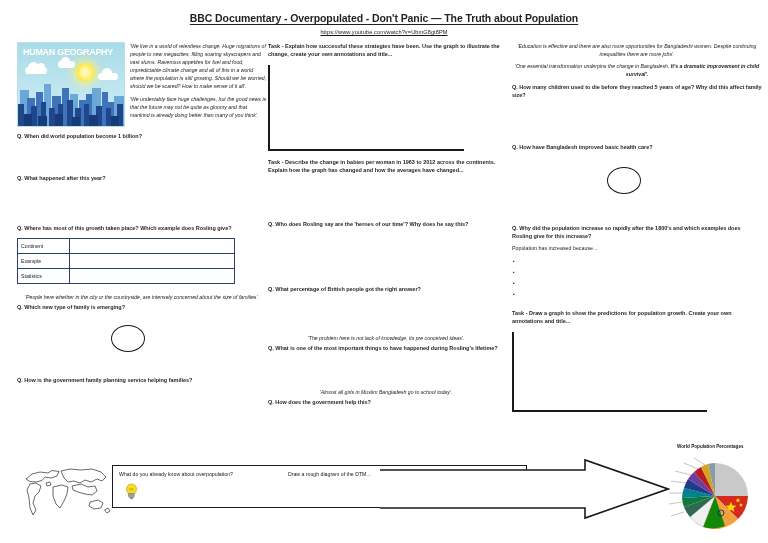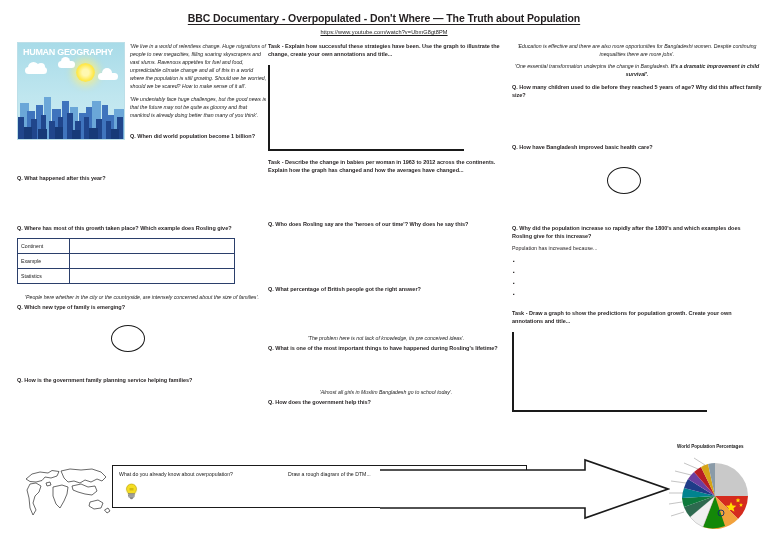--- a/index.html
+++ b/index.html
@@ -47,21 +47,21 @@
   }
   .quote-left { text-align: left; }
   .plain {
     font-size: 5.3px; line-height: 8px; margin: 0;
   }
   .spacer-lg { height: 34px; }
 
   
   #banner {
     position: relative;
-    width: 108px; height: 98px;
+    width: 108px; height: 85px;
     float: left; margin: 0 5px 2px 0;
     background: linear-gradient(#a8dbe8 0%, #bfe6ef 55%, #cdebf2 100%);
     overflow: hidden;
     border: 1px solid #bcdfe8;
   }
   #banner-title {
     position: absolute; left: 5px; top: 4px;
     font-size: 9px; font-weight: bold; color: #ffffff;
     letter-spacing: -0.3px; z-index: 5;
     font-family: "Liberation Sans", sans-serif;
@@ -147,21 +147,21 @@
     font-size: 4.6px; font-weight: bold; color: #1a1a1a; white-space: nowrap;
   }
   #pie-svg { position: absolute; left: 0; top: 8px; }
 
   .clearfix:after { content: ""; display: block; clear: both; }
 </style>
 </head>
 <body>
 
 <div id="header">
-  <div id="doc-title">BBC Documentary - Overpopulated - Don't Where — The Truth about Population</div>
+  <div id="doc-title">BBC Documentary - Overpopulated - Don't Panic — The Truth about Population</div>
   <div id="doc-url">https://www.youtube.com/watch?v=UbmG8gt8PM</div>
 </div>
 
 <div class="col clearfix" id="col-left">
 
   <div id="banner">
     <div id="banner-title">HUMAN GEOGRAPHY</div>
     <div class="b-sun"></div>
     <div class="b-cloud" id="cloud1"></div>
     <div class="b-cloud" id="cloud2"></div>

